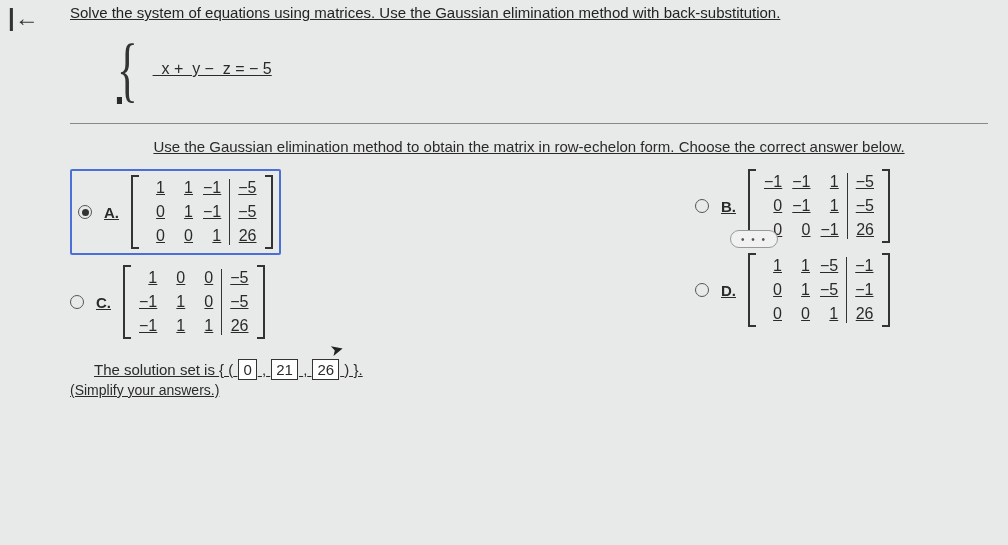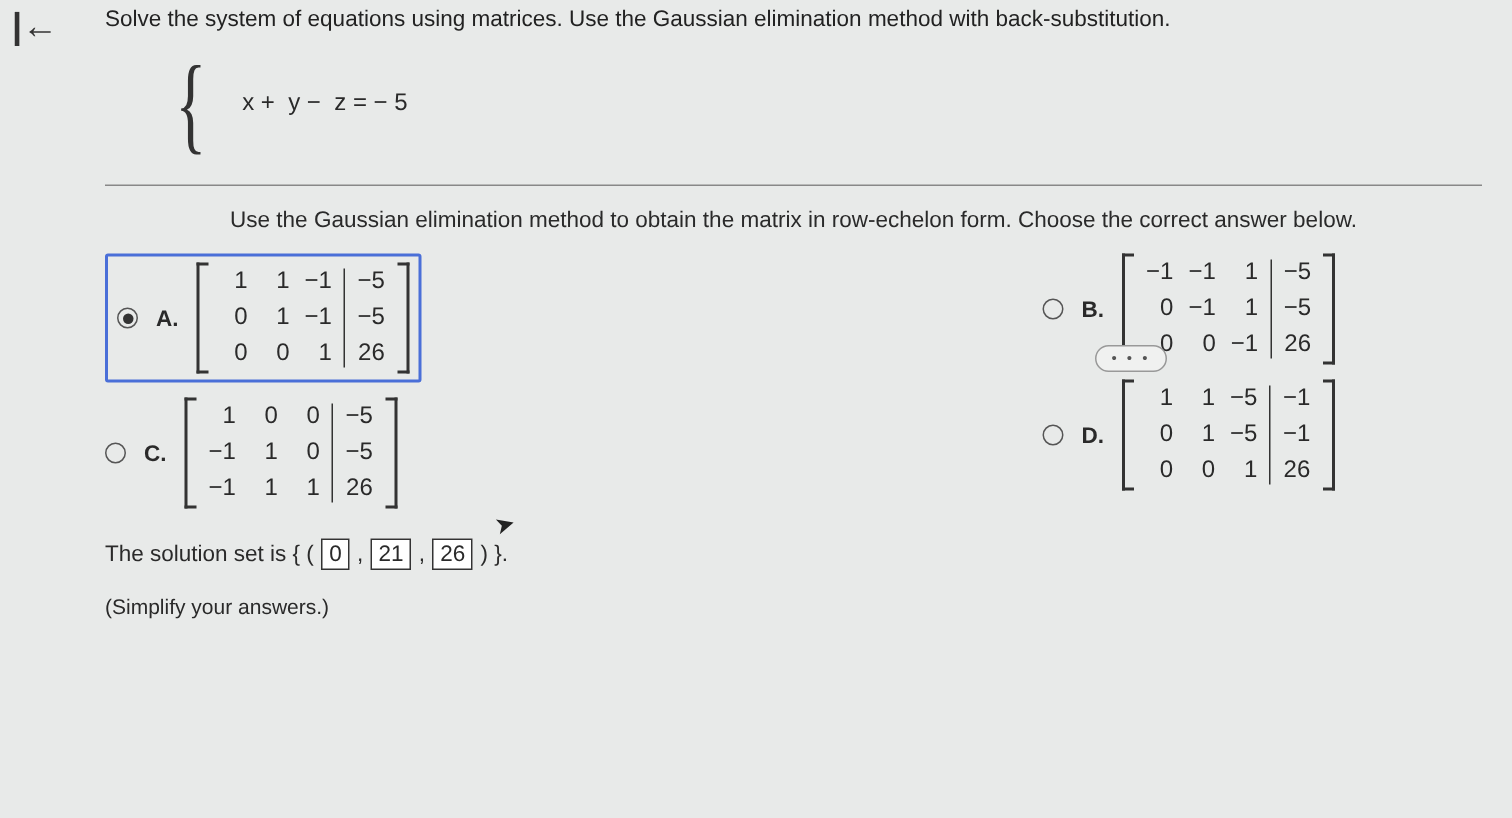--- a/index.html
+++ b/index.html
@@ -23,20 +23,21 @@
   left: 8px;
   top: 4px;
   font-size: 24px;
   font-weight: bold;
   color: #333;
   cursor: pointer;
 }
 .content {
   padding: 4px 20px 10px 70px;
   color: #2a2a2a;
+  text-decoration: underline;
 }
 .instruction {
   font-size: 15px;
   margin-bottom: 12px;
   color: #222;
 }
 .equation-system {
   display: flex;
   align-items: center;
   margin-left: 40px;
@@ -151,32 +152,33 @@
   position: absolute;
   left: 330px;
   top: 340px;
   font-size: 16px;
   color: #222;
   transform: rotate(-15deg);
 }
 .solution-line {
   margin-top: 20px;
   font-size: 15px;
+  margin-left: 24px;
 }
 .ans-box {
   display: inline-block;
   border: 1px solid #333;
   padding: 1px 4px;
   margin: 0 1px;
   background: #fff;
   font-weight: normal;
 }
 .simplify {
   font-size: 14px;
-  margin-top: 16px;
+  margin-top: 2px;
 }
 </style>
 </head>
 <body>
 
 <div class="page">
   <div class="back-arrow">|←</div>
   <div class="content">
     <div class="instruction">Solve the system of equations using matrices. Use the Gaussian elimination method with back-substitution.</div>
 

